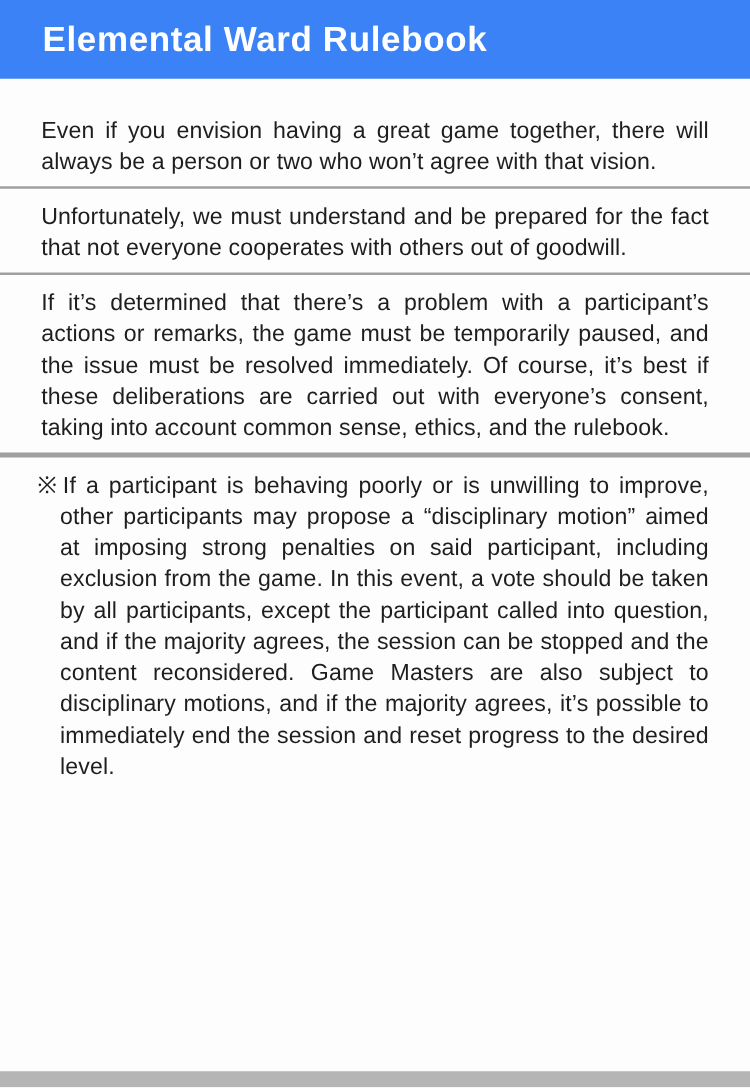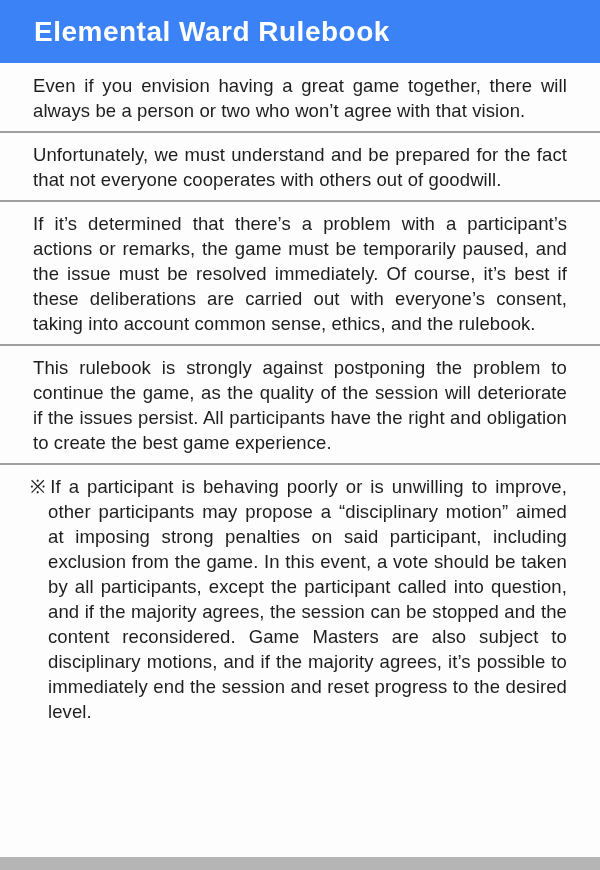--- a/index.html
+++ b/index.html
@@ -31,21 +31,21 @@
     display: flex;
     align-items: center;
     padding-left: 36px;
   }
   .section-title {
     color: #ffffff;
     font-size: 21px;
     font-weight: 400;
     letter-spacing: 0.4px;
   }
-  .body-area { padding-top: 1px; }
+  .body-area { padding-top: 19px; }
   .para {
     margin: 0;
     padding: 9px 33px 8px 33px;
     font-size: 18.5px;
     line-height: 25px;
     color: #1e1e1e;
     text-align: justify;
     letter-spacing: 0.1px;
   }
   hr.divider {
@@ -92,21 +92,20 @@
     <hr class="divider">
 
     <p class="para">Unfortunately, we must understand and be prepared for the fact that not everyone cooperates with others out of goodwill.</p>
 
     <hr class="divider">
 
     <p class="para">If it’s determined that there’s a problem with a participant’s actions or remarks, the game must be temporarily paused, and the issue must be resolved immediately. Of course, it’s best if these deliberations are carried out with everyone’s consent, taking into account common sense, ethics, and the rulebook.</p>
 
     <hr class="divider">
 
-    <p class="para">This rulebook is strongly against postponing the problem to continue the game, as the quality of the session will deteriorate if the issues persist. All participants have the right and obligation to create the best game experience.</p>
 
     <hr class="divider">
 
     <p class="para note"><span class="note-marker">※</span><span>If a participant is behaving poorly or is unwilling to improve, other participants may propose a “disciplinary motion” aimed at imposing strong penalties on said participant, including exclusion from the game. In this event, a vote should be taken by all participants, except the participant called into question, and if the majority agrees, the session can be stopped and the content reconsidered. Game Masters are also subject to disciplinary motions, and if the majority agrees, it’s possible to immediately end the session and reset progress to the desired level.</span></p>
 
 
   </div>
 
   <div class="footer-bar"></div>
 

